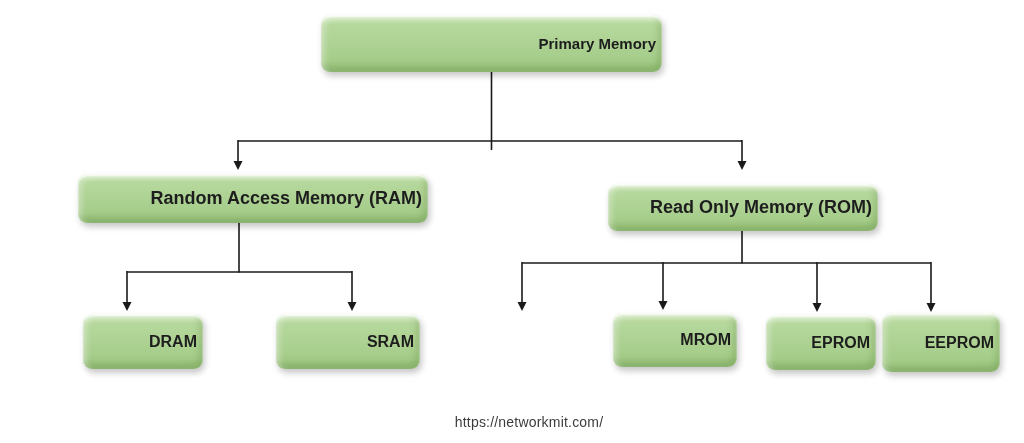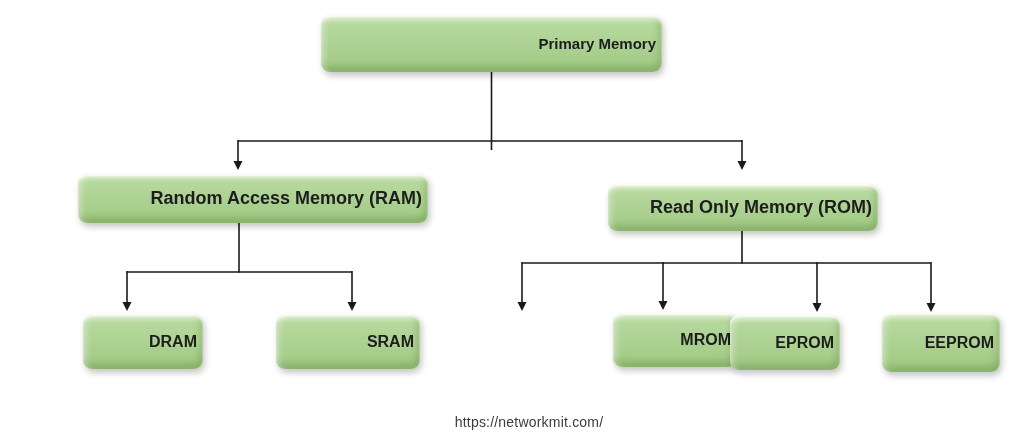--- a/index.html
+++ b/index.html
@@ -43,21 +43,21 @@
   .lvl2 { font-size: 18px; }
   .lvl3 { font-size: 16px; }
 
   .node-primary { left: 321px; top: 15px;  width: 341px; height: 57px; }
   .node-ram     { left: 78px;  top: 174px; width: 350px; height: 49px; }
   .node-rom     { left: 608px; top: 184px; width: 270px; height: 47px; }
   .node-sram    { left: 83px;  top: 314px; width: 120px; height: 55px; }
   .node-dram    { left: 276px; top: 314px; width: 144px; height: 55px; }
   .node-mrom    { left: 470px; top: 313px; width: 118px; height: 55px; }
   .node-prom    { left: 613px; top: 313px; width: 124px; height: 54px; }
-  .node-eprom   { left: 730px; top: 315px; width: 110px; height: 55px; }
+  .node-eprom   { left: 766px; top: 315px; width: 110px; height: 55px; }
   .node-eeprom  { left: 882px; top: 313px; width: 118px; height: 59px; }
 
   .footer {
     position: absolute;
     left: 0;
     right: 0;
     top: 414px;
     text-align: center;
     padding-left: 34px;
     font-size: 14px;

